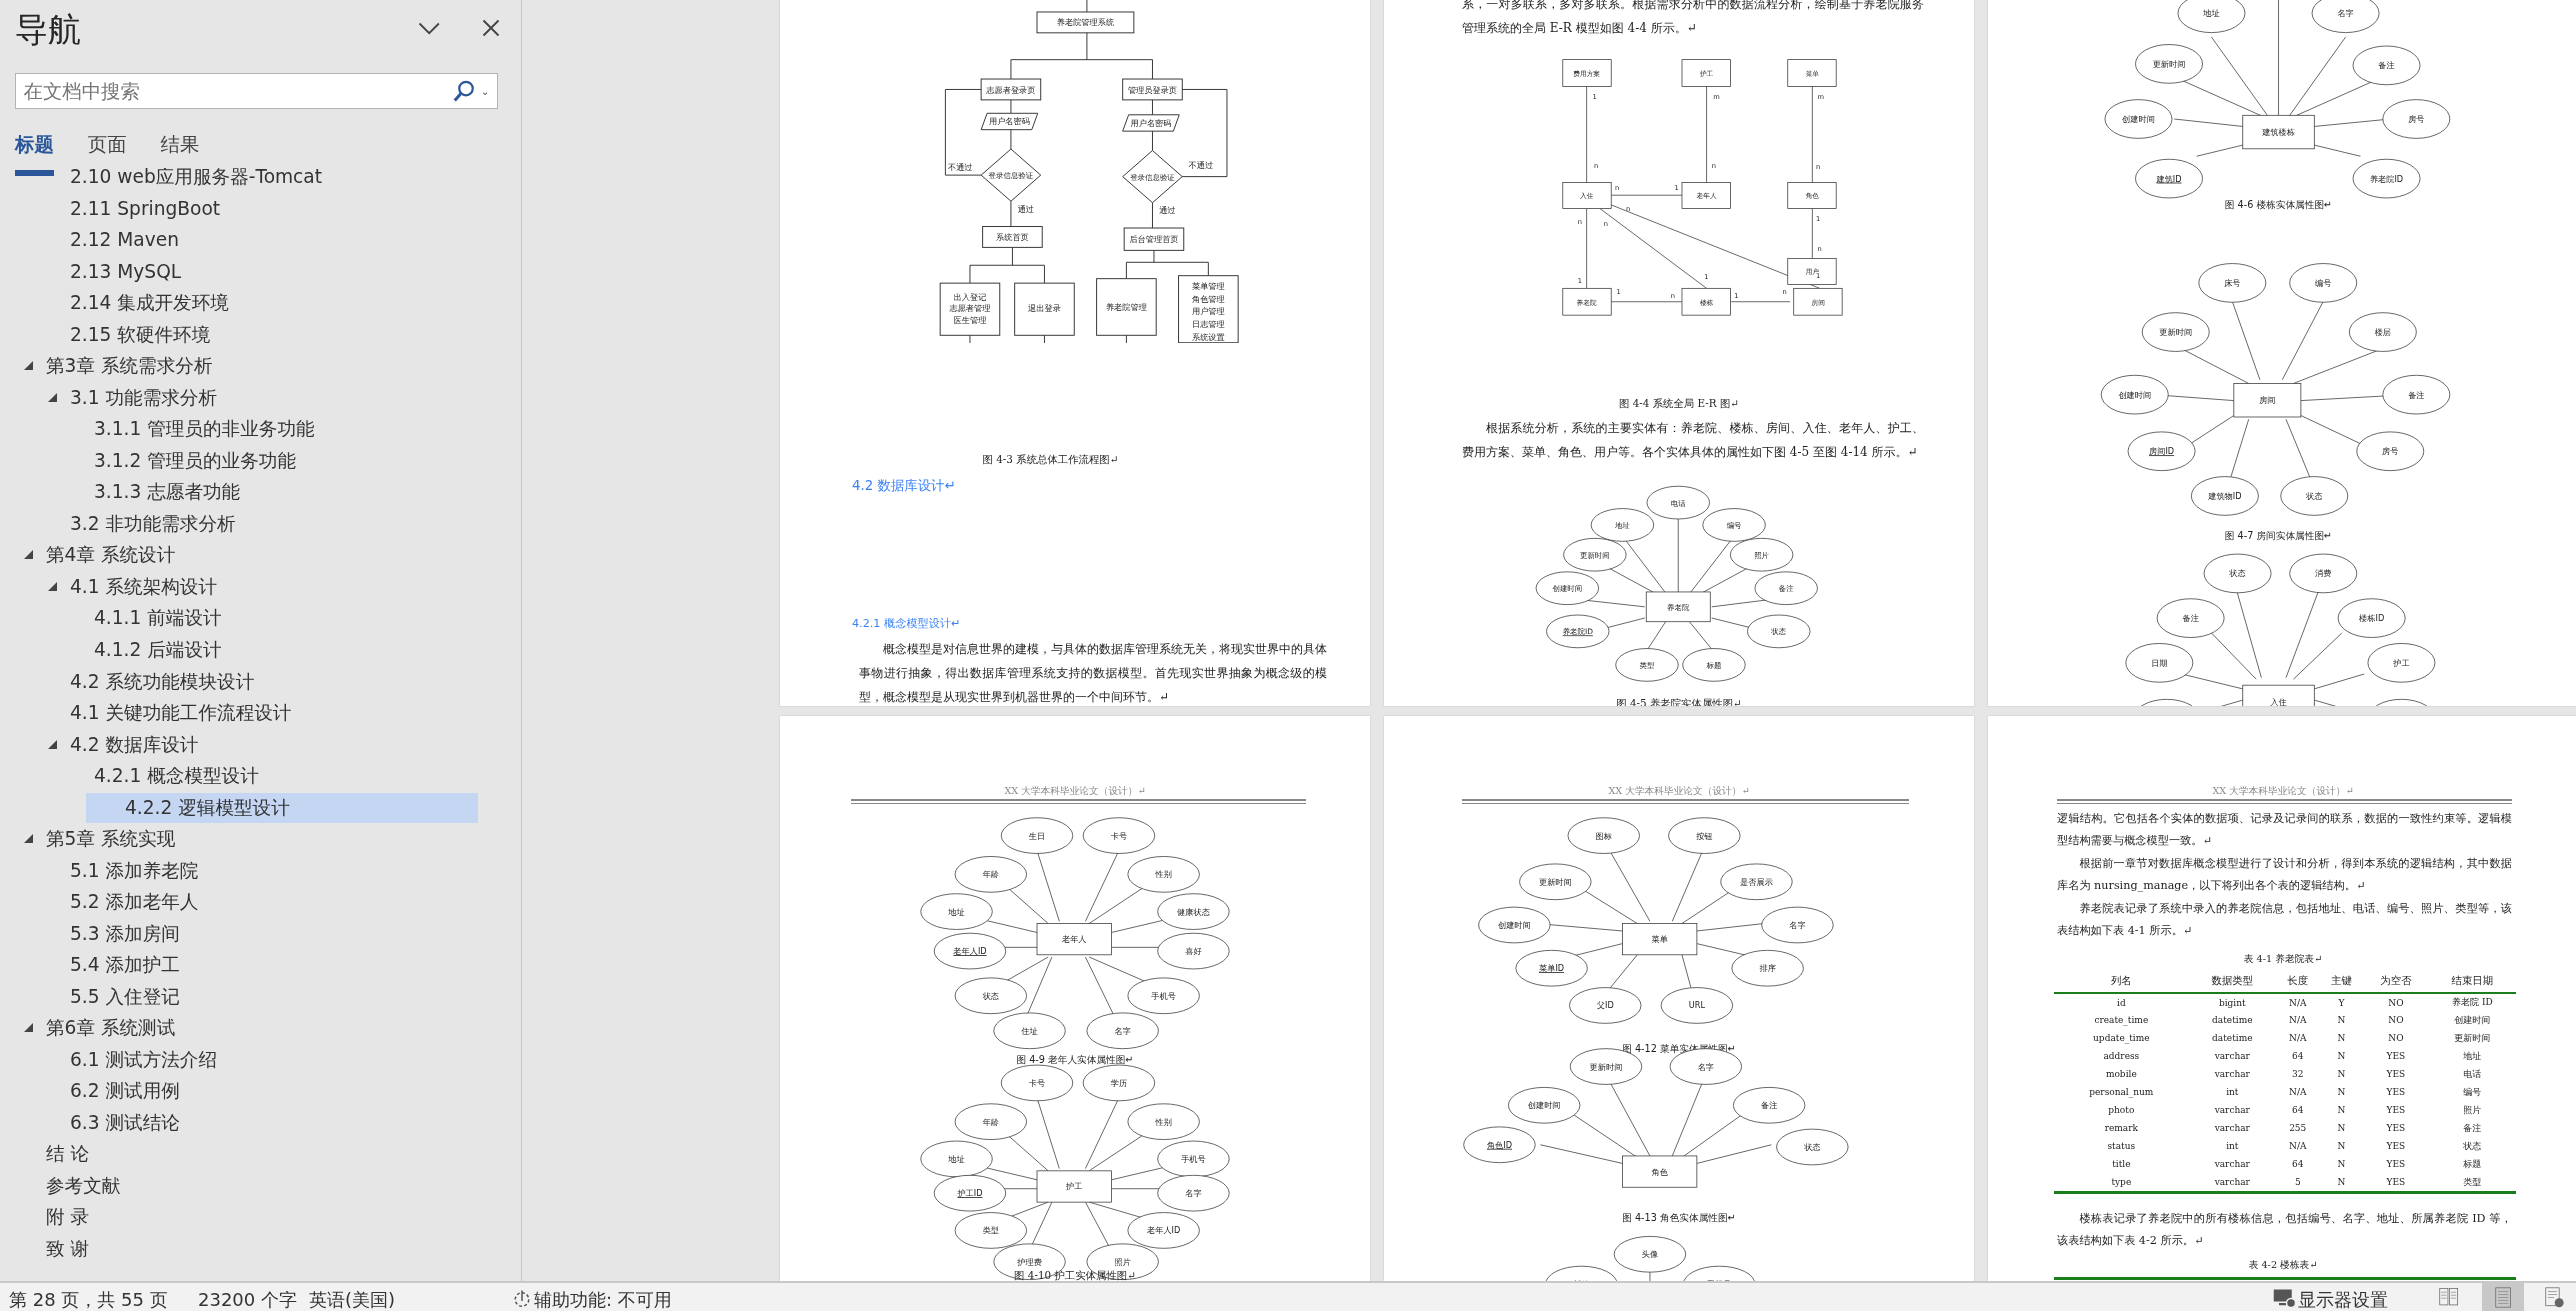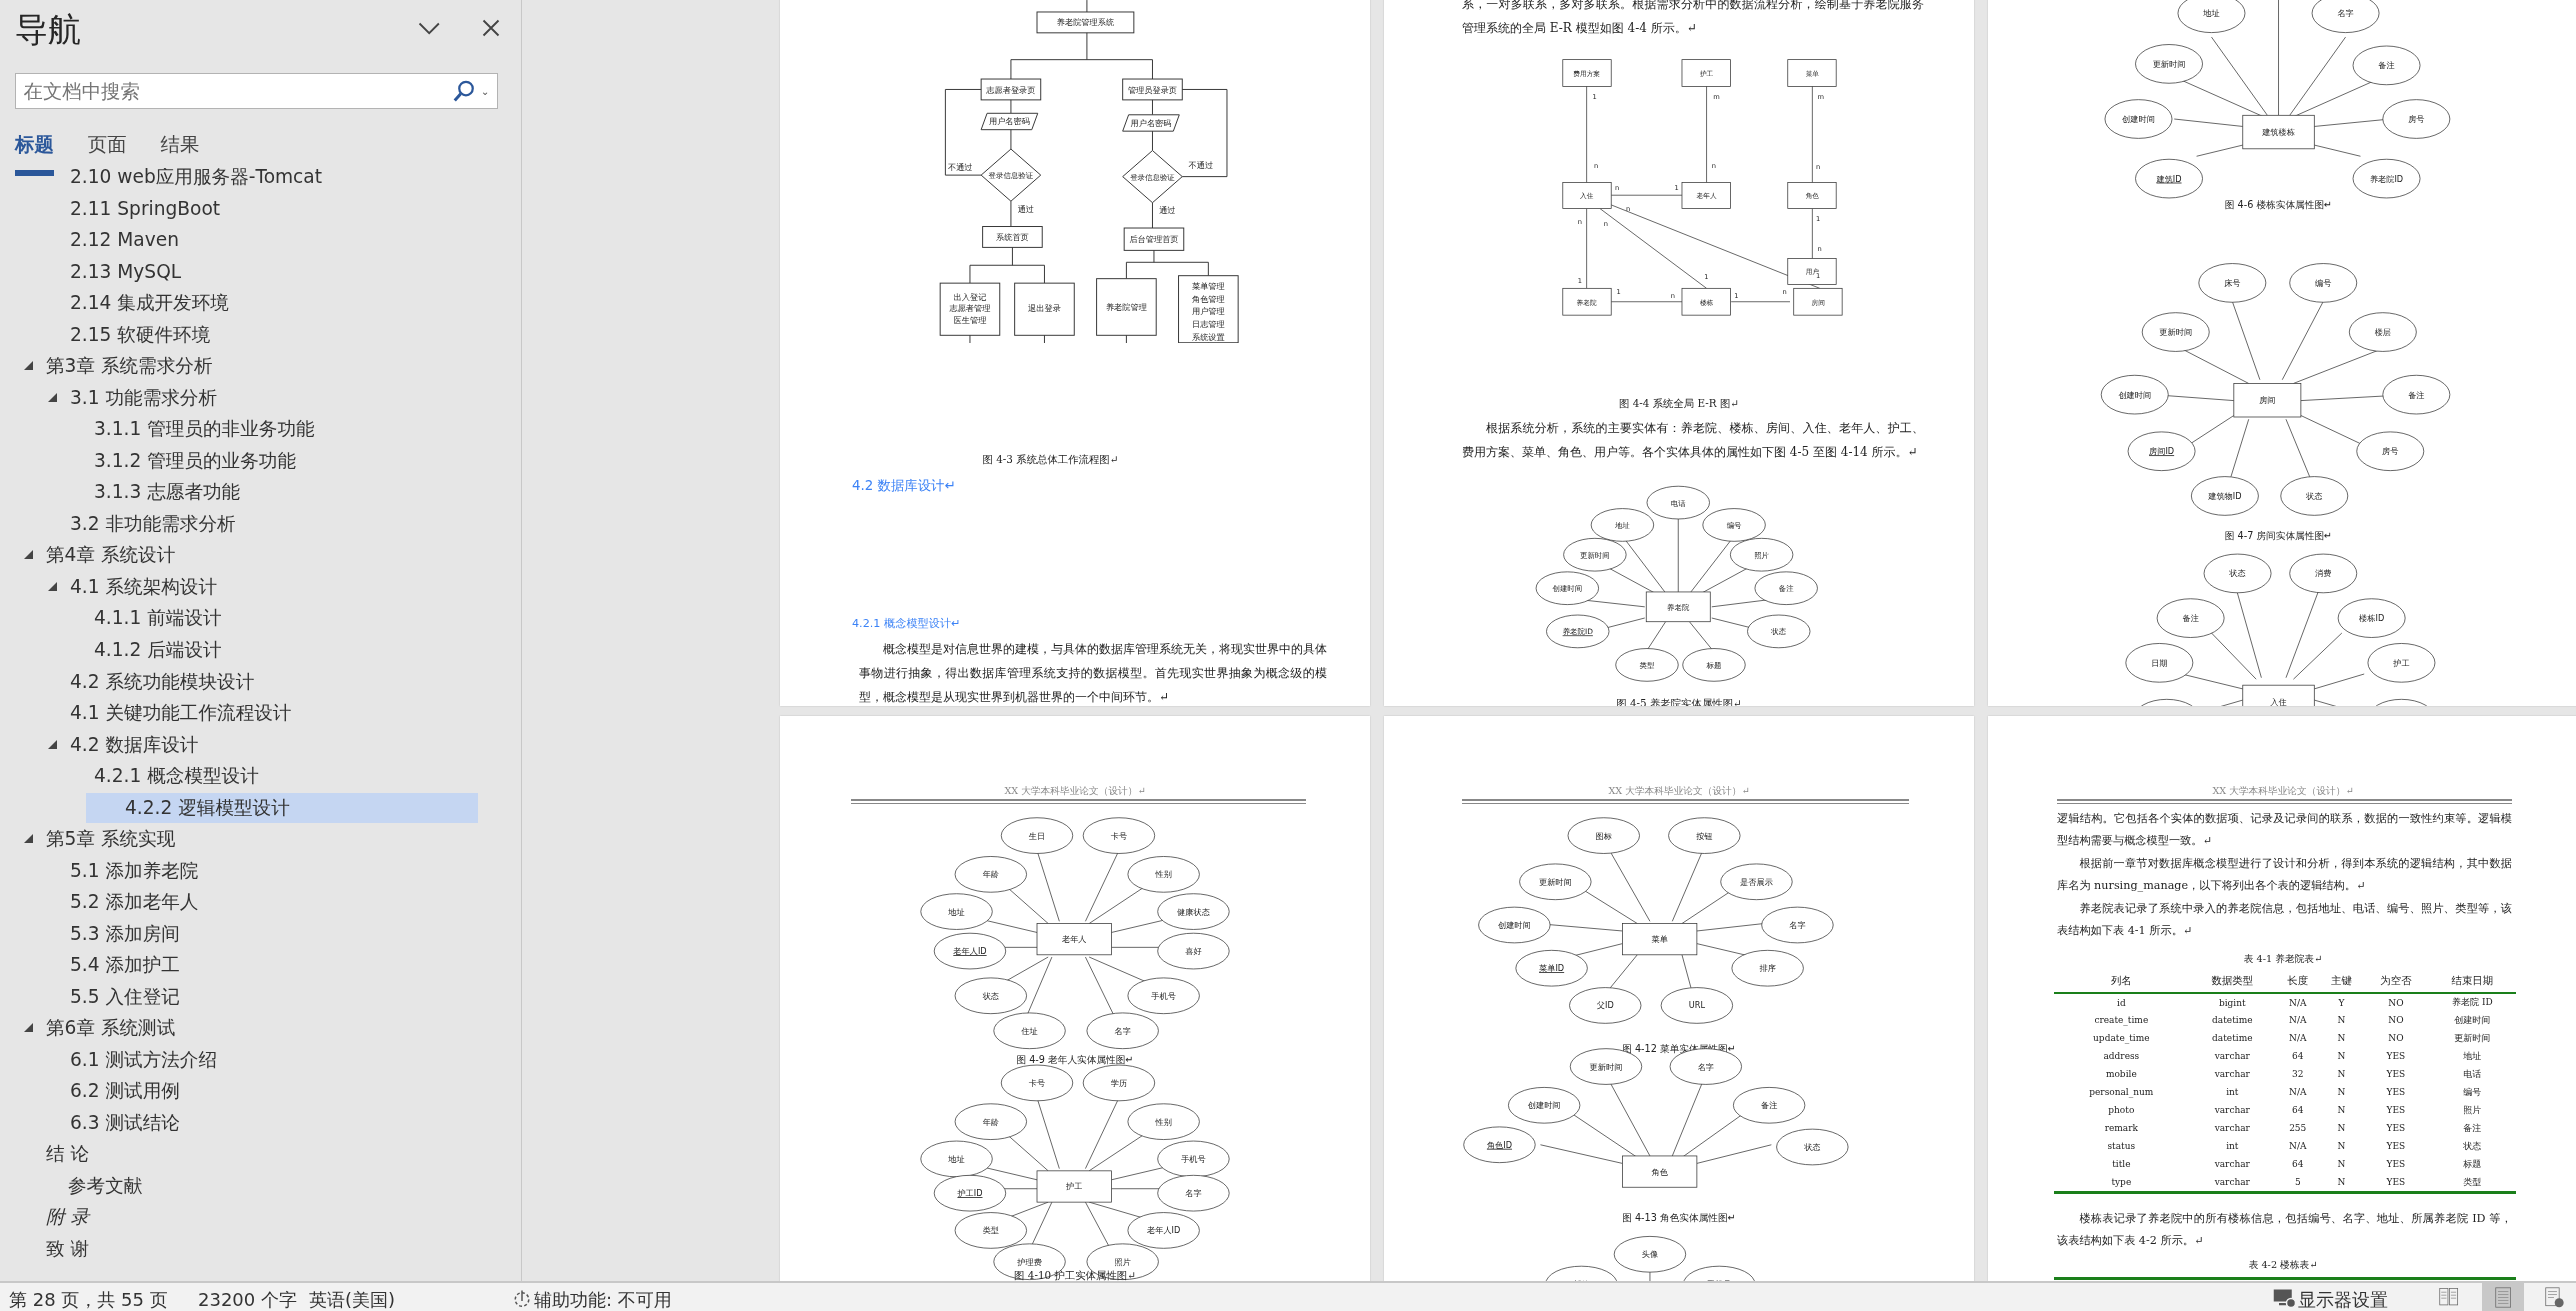--- a/index.html
+++ b/index.html
@@ -170,24 +170,24 @@
         <div class="ti" style="top: 908px; left: 0px;">
           <span style="position: absolute; left: 70px;">6.2  测试用例</span>
         </div>
         <div class="ti" style="top: 940px; left: 0px;">
           <span style="position: absolute; left: 70px;">6.3  测试结论</span>
         </div>
         <div class="ti" style="top: 971px; left: 0px;">
           <span style="position: absolute; left: 46px;">结  论</span>
         </div>
         <div class="ti" style="top: 1003px; left: 0px;">
-          <span style="position: absolute; left: 46px; margin-left: 22px;">参考文献</span>
+          <span style="position: absolute; left: 46px;">参考文献</span>
         </div>
         <div class="ti" style="top: 1034px; left: 0px;">
-          <span style="position: absolute; left: 46px; font-style: italic;">附  录</span>
+          <span style="position: absolute; left: 46px;">附  录</span>
         </div>
         <div class="ti" style="top: 1066px; left: 0px;">
           <span style="position: absolute; left: 46px;">致  谢</span>
         </div>
       </div>
   </div>
 
   <div id="doc">
 
     <div class="page" style="left:257px;top:-30px;width:590px;height:736px">

